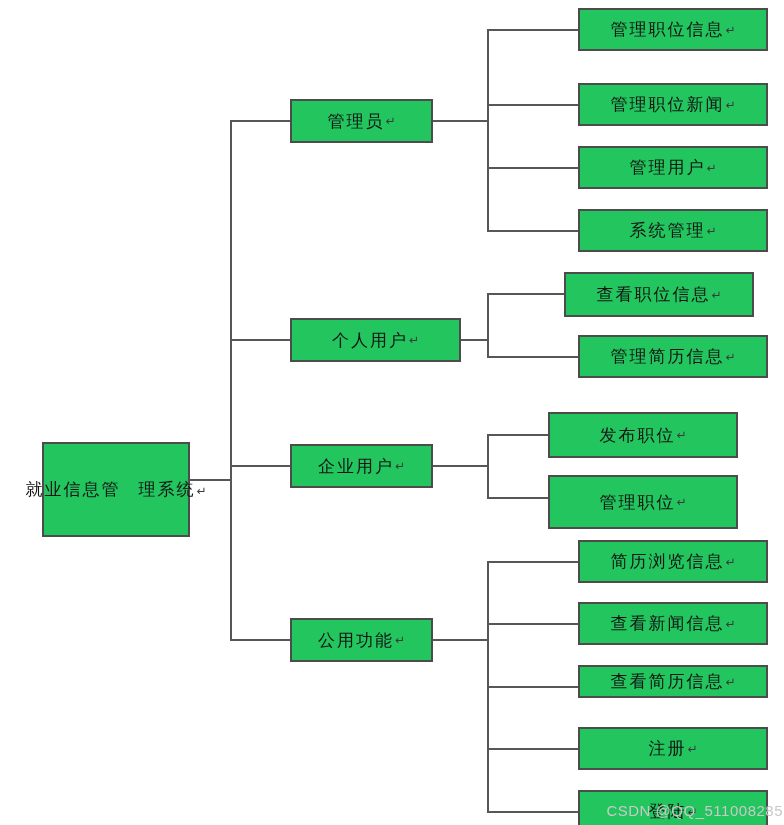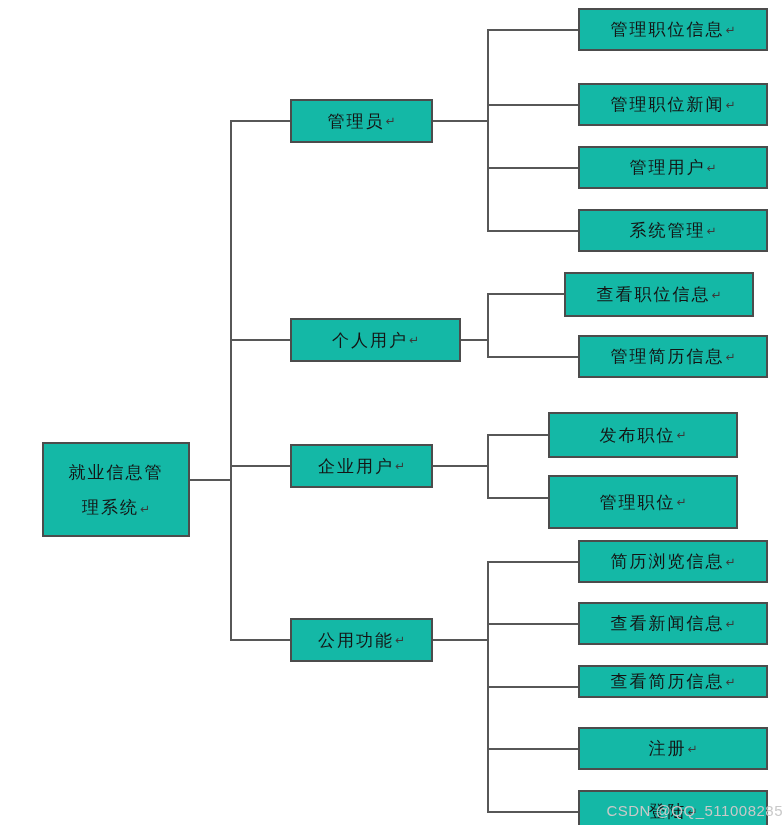--- a/index.html
+++ b/index.html
@@ -7,30 +7,30 @@
     position:relative;
     width:784px;height:825px;
     background:#ffffff;
     overflow:hidden;
     font-family:"Liberation Sans","DejaVu Sans",sans-serif;
   }
   .hline{position:absolute;height:2px;background:#575757;}
   .vline{position:absolute;width:2px;background:#575757;}
   .box{
     position:absolute;
-    background:#14b8a6;
+    background:#22c55e;
     border:2px solid #4c4c4c;
     display:flex;align-items:center;justify-content:center;
     font-size:17px;letter-spacing:2px;color:#141414;
     box-sizing:border-box;
     white-space:nowrap;
   }
   .mark{font-size:12px;letter-spacing:0;color:#3a3a3a;margin-left:1px;}
   .root{
-    flex-direction:column;justify-content:center;gap:18px;
+    flex-direction:row;justify-content:center;gap:18px;
   }
   .root .rline{line-height:1;}
   .watermark{
     position:absolute;
     right:1px;top:802px;
     font-size:15px;letter-spacing:0.5px;
     color:#c9c9c9;
     z-index:6;
     margin-left:29px;
   }

